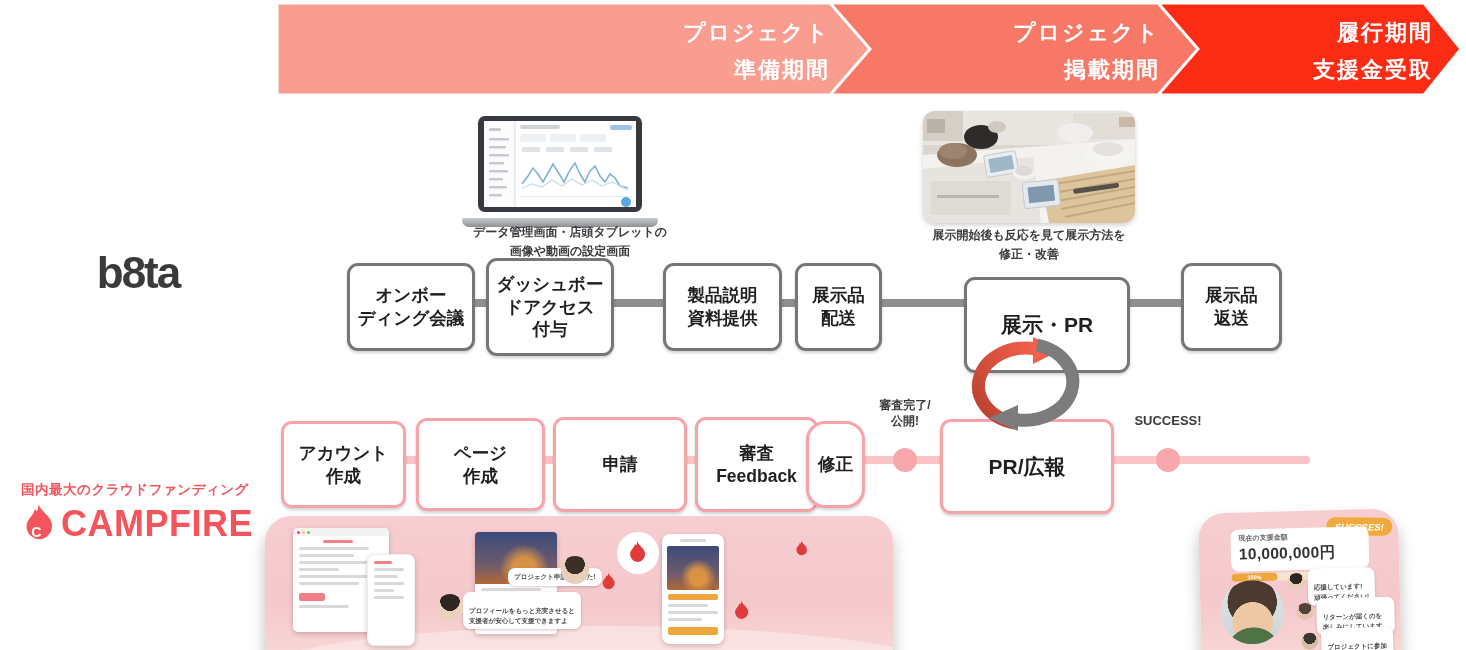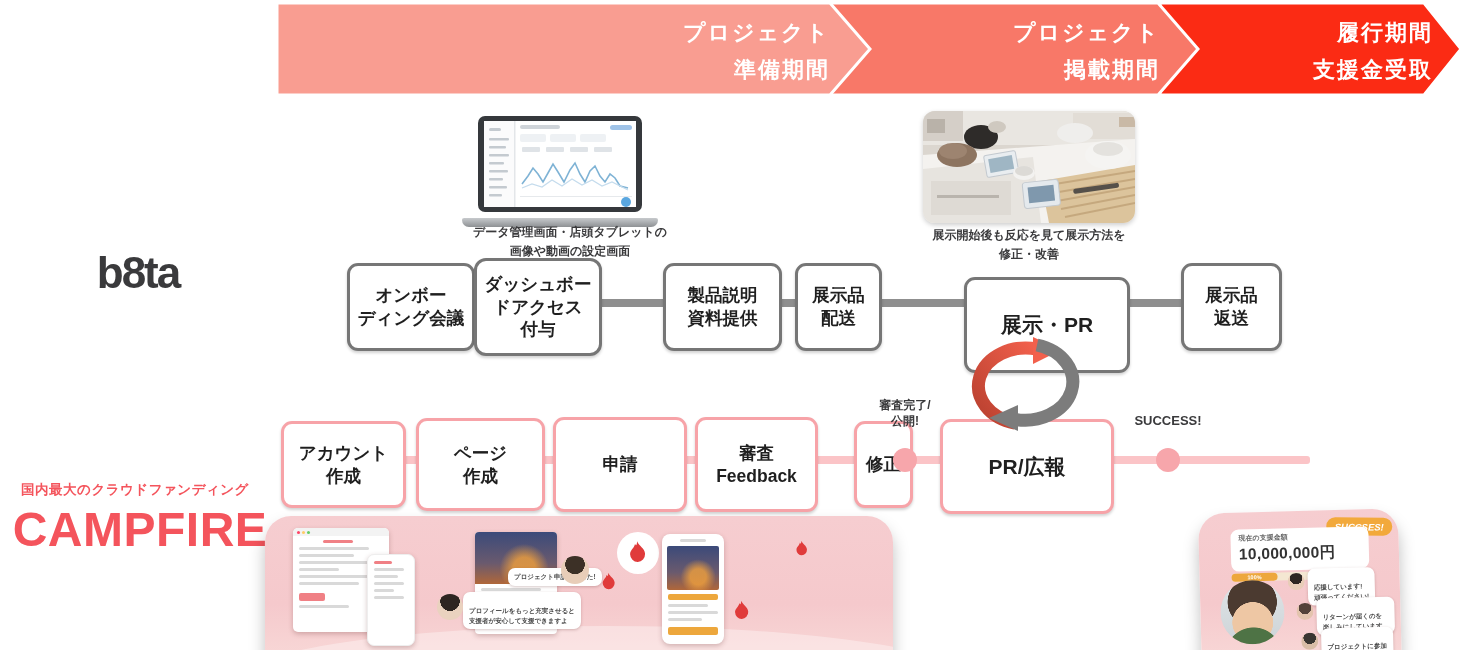--- a/index.html
+++ b/index.html
@@ -13,21 +13,21 @@
   
   #phase-svg{position:absolute;left:0;top:0;}
   .phase-label{position:absolute;top:14px;text-align:right;color:#fff;font-weight:800;}
   .phase-label span{display:block;font-size:22px;line-height:1.7;letter-spacing:2px;}
 
   
   .b8ta-tagline{left:12px;top:238px;width:252px;text-align:center;font-size:12.5px;font-weight:800;color:#3a3a3c;letter-spacing:.5px;}
   .b8ta-word{left:12px;top:248px;width:252px;text-align:center;font-size:44px;font-weight:800;color:#3a3a3c;letter-spacing:-2px;}
   .cf-tagline{left:10px;top:481px;width:250px;text-align:center;font-size:13.5px;font-weight:800;color:#f4545c;letter-spacing:.5px;}
   .cf-row{left:18px;top:502px;width:240px;display:flex;align-items:center;justify-content:center;gap:4px;}
-  .cf-word{font-size:48px;font-weight:700;color:#f4545c;letter-spacing:.5px;}
+  .cf-word{font-size:36px;font-weight:700;color:#f4545c;letter-spacing:.5px;}
 
   
   .box{position:absolute;background:#fff;border-radius:11px;display:flex;align-items:center;justify-content:center;
        text-align:center;font-weight:800;color:#1f1f1f;box-shadow:0 2px 3px rgba(0,0,0,.18);}
   .box-gray{border:3px solid #767676;}
   .box-pink{border:3px solid #f7a3a8;}
   .lbl{font-size:17.5px;line-height:1.3;}
   .lbl-big{font-size:21px;}
 
   .bar{position:absolute;border-radius:3px;}
@@ -186,21 +186,21 @@
   <div class="caption ml" style="left:918px;top:226px;width:222px;">展示開始後も反応を見て展示方法を
 修正・改善</div>
 
   <div class="bar" id="bar-gray"></div>
   <div class="bar" id="bar-pink"></div>
 
   <div class="box box-gray" style="left:347px;top:263px;width:122px;height:82px;">
     <span class="lbl ml">オンボー
 ディング会議</span>
     </div>
-  <div class="box box-gray" style="left:474px;top:258px;width:122px;height:92px;border-radius:12px;">
+  <div class="box box-gray" style="left:486px;top:258px;width:122px;height:92px;">
     <span class="lbl ml">ダッシュボー
 ドアクセス
 付与</span>
     </div>
   <div class="box box-gray" style="left:663px;top:263px;width:113px;height:82px;">
     <span class="lbl ml">製品説明
 資料提供</span>
     </div>
   <div class="box box-gray" style="left:795px;top:263px;width:81px;height:82px;">
     <span class="lbl ml">展示品
@@ -222,21 +222,21 @@
     <span class="lbl ml">ページ
 作成</span>
     </div>
   <div class="box box-pink" style="left:553px;top:417px;width:128px;height:89px;">
     <span class="lbl ml">申請</span>
     </div>
   <div class="box box-pink" style="left:695px;top:417px;width:117px;height:89px;">
     <span class="lbl ml">審査
 Feedback</span>
     </div>
-  <div class="box box-pink" style="left:854px;top:421px;width:53px;height:81px;">
+  <div class="box box-pink" style="left:806px;top:421px;width:53px;height:81px;border-radius:19px;">
     <span class="lbl ml">修正</span>
     </div>
   <div class="box box-pink" style="left:940px;top:419px;width:168px;height:89px;">
     <span class="lbl lbl-big ml">PR/広報</span>
     </div>
 
   <div class="dot" style="left:893px;"></div>
   <div class="dot" style="left:1156px;"></div>
   <div class="milestone ml" style="left:845px;top:398px;width:120px;">審査完了/
 公開!</div>

